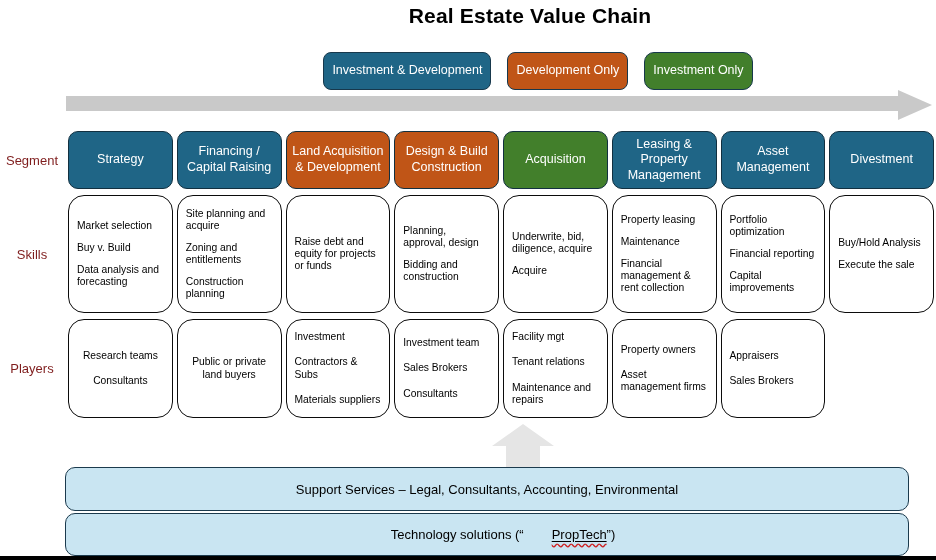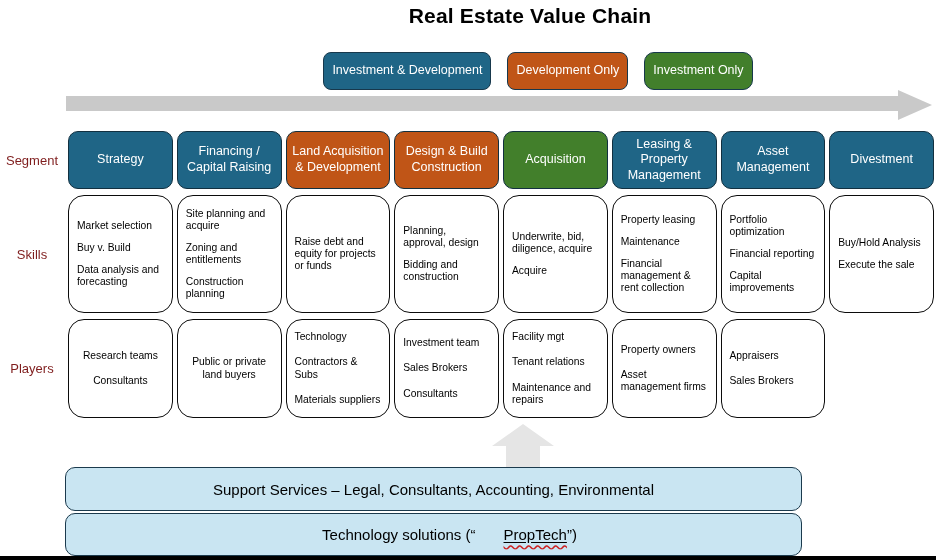--- a/index.html
+++ b/index.html
@@ -30,23 +30,23 @@
         justify-content:center;text-align:center;color:#fff;font-size:12.5px;
         line-height:1.25;padding:2px 3px;}
   .card{border:1.5px solid #0b0b0b;border-radius:16px;background:#fff;
         display:flex;flex-direction:column;justify-content:center;
         padding:6px 8px;font-size:10.3px;line-height:1.18;color:#000;}
   .card.skills{gap:10px;}
   .card.players{gap:13px;}
   .card p{margin:0;}
   .card.center{text-align:center;align-items:center;}
 
-  .bar{position:absolute;left:65px;width:737px;background:#C9E5F2;
+  .bar{position:absolute;left:65px;width:844px;background:#C9E5F2;
        border:1.5px solid #1B3A4D;border-radius:10px;display:flex;
-       align-items:center;justify-content:center;font-size:15px;color:#000;}
+       align-items:center;justify-content:center;font-size:13px;color:#000;}
   .bar1{top:467px;height:44px;}
   .bar2{top:513px;height:43px;padding-left:32px;}
   .squiggle{text-decoration-line:underline;text-decoration-style:wavy;
        text-decoration-color:#cc1f1f;text-underline-offset:4px;}
   .squiggle .word{text-decoration-line:underline;text-decoration-style:solid;
        text-decoration-color:#000;text-underline-offset:2px;margin-left:28px;}
 
   .bottom-line{position:absolute;left:0;top:556px;width:936px;height:4px;background:#000;}
 </style>
 </head>
@@ -117,21 +117,21 @@
 
     <div class="rowlabel">Players</div>
     <div class="card players center">
       <p>Research teams</p>
       <p>Consultants</p>
     </div>
     <div class="card players center">
       <p>Public or private land buyers</p>
     </div>
     <div class="card players">
-      <p>Technology</p>
+      <p>Investment</p>
       <p>Contractors &amp; Subs</p>
       <p>Materials suppliers</p>
     </div>
     <div class="card players">
       <p>Investment team</p>
       <p>Sales Brokers</p>
       <p>Consultants</p>
     </div>
     <div class="card players">
       <p>Facility mgt</p>

